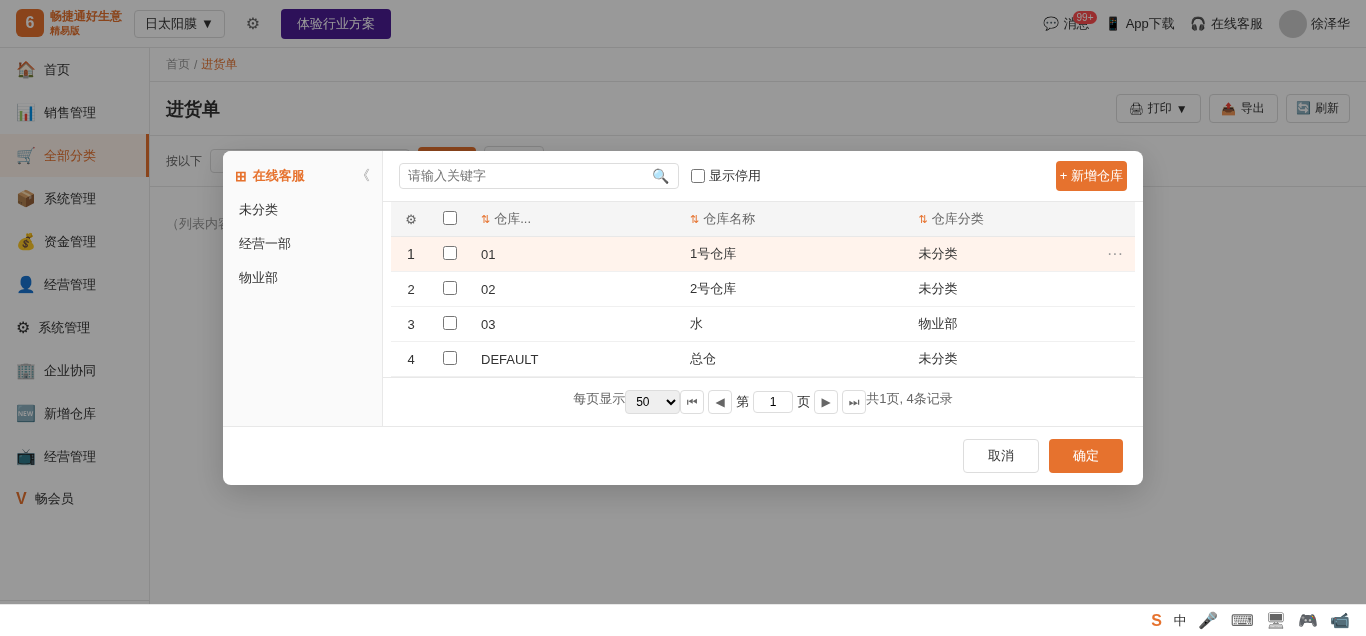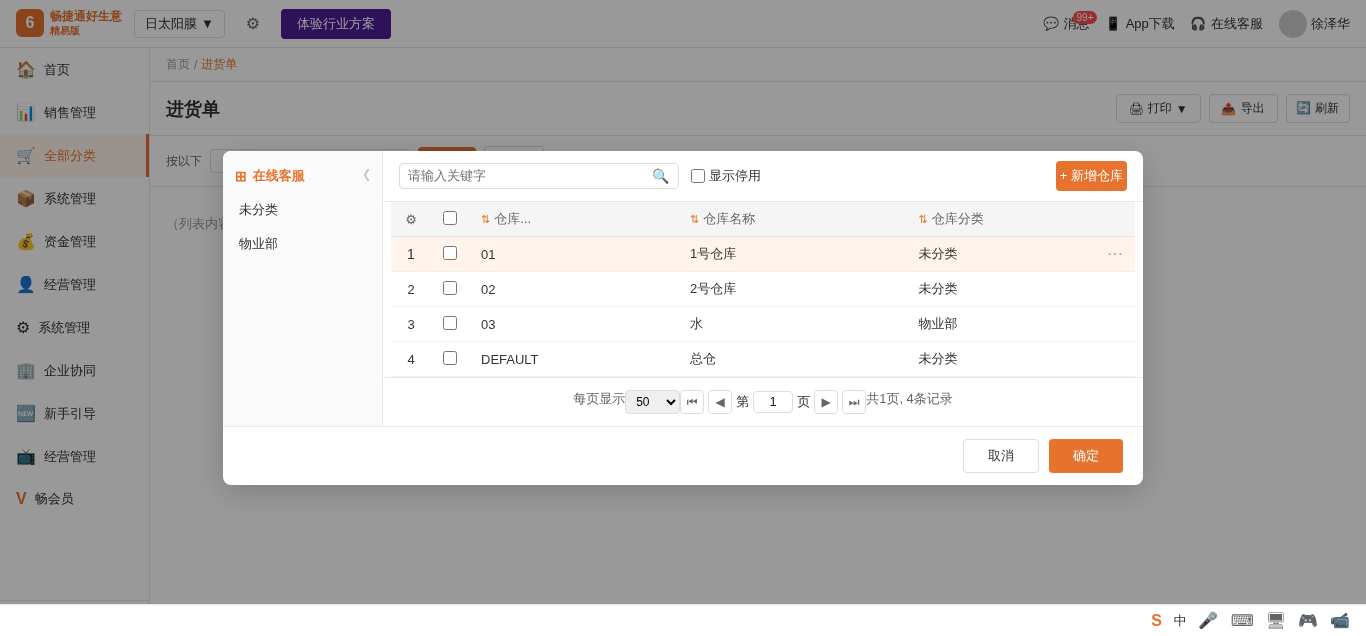--- a/index.html
+++ b/index.html
@@ -277,21 +277,21 @@
     <div class="sidebar-item">
       <span class="sidebar-icon">⚙</span>
       <span>系统管理</span>
     </div>
     <div class="sidebar-item">
       <span class="sidebar-icon">🏢</span>
       <span>企业协同</span>
     </div>
     <div class="sidebar-item">
       <span class="sidebar-icon">🆕</span>
-      <span>新手引导</span>
+      <span>新增仓库</span>
     </div>
     <div class="sidebar-item">
       <span class="sidebar-icon">📺</span>
       <span>经营管理</span>
     </div>
     <div class="sidebar-item">
       <span class="sidebar-icon" style="font-weight:bold;color:#e6722e;">V</span>
       <span>畅会员</span>
     </div>
     <div class="sidebar-bottom">
@@ -347,20 +347,21 @@
 
       <div class="modal-sidebar">
         <div class="modal-sidebar-header">
           <div class="modal-sidebar-title">
             <span style="color:#e6722e;font-size:14px;">⊞</span>
             <span>在线客服</span>
           </div>
           <span class="modal-sidebar-collapse-btn">《</span>
         </div>
         <div class="modal-sidebar-item">未分类</div>
+        <div class="modal-sidebar-item">经营一部</div>
         <div class="modal-sidebar-item">物业部</div>
       </div>
 
       <div class="modal-content-area">
 
         <div class="modal-toolbar">
           <div class="search-box">
             <input type="text" placeholder="请输入关键字" style="">
             <span class="search-icon">🔍</span>
           </div>

